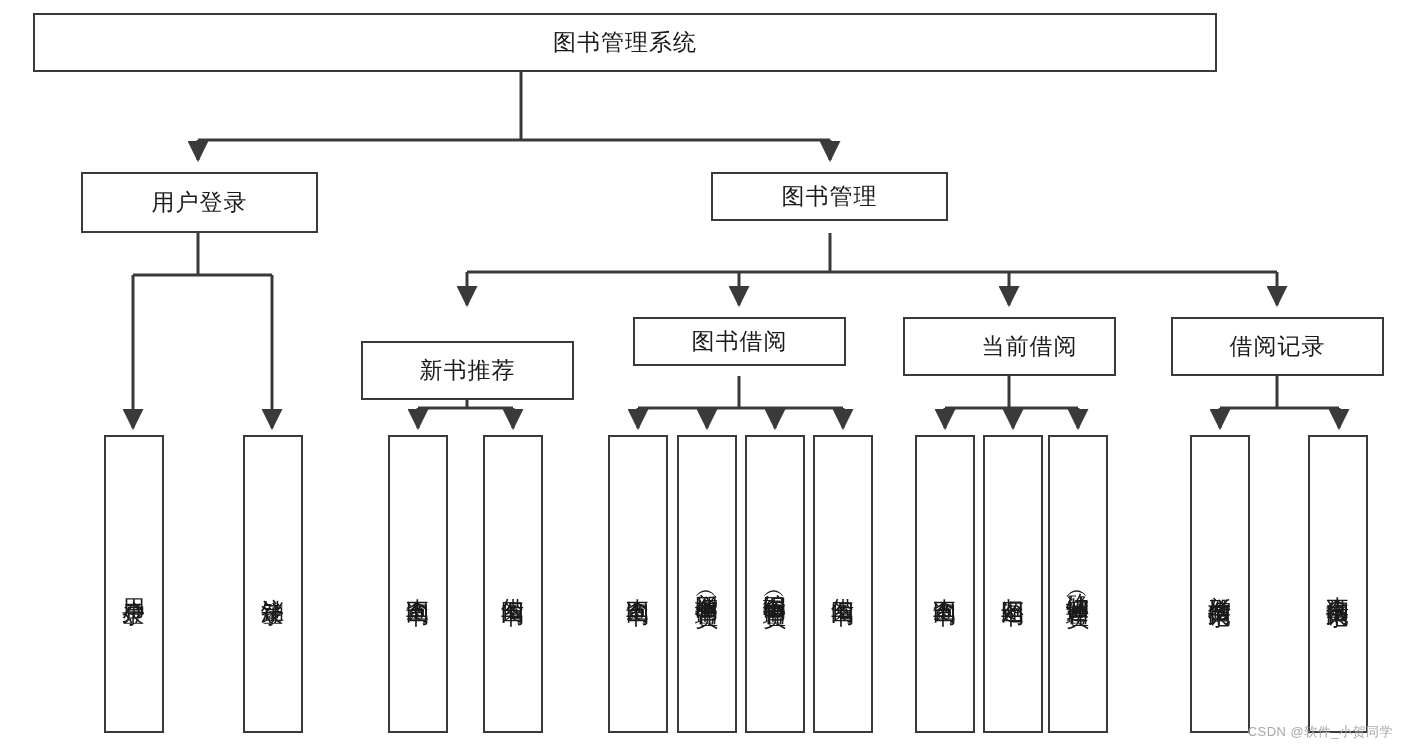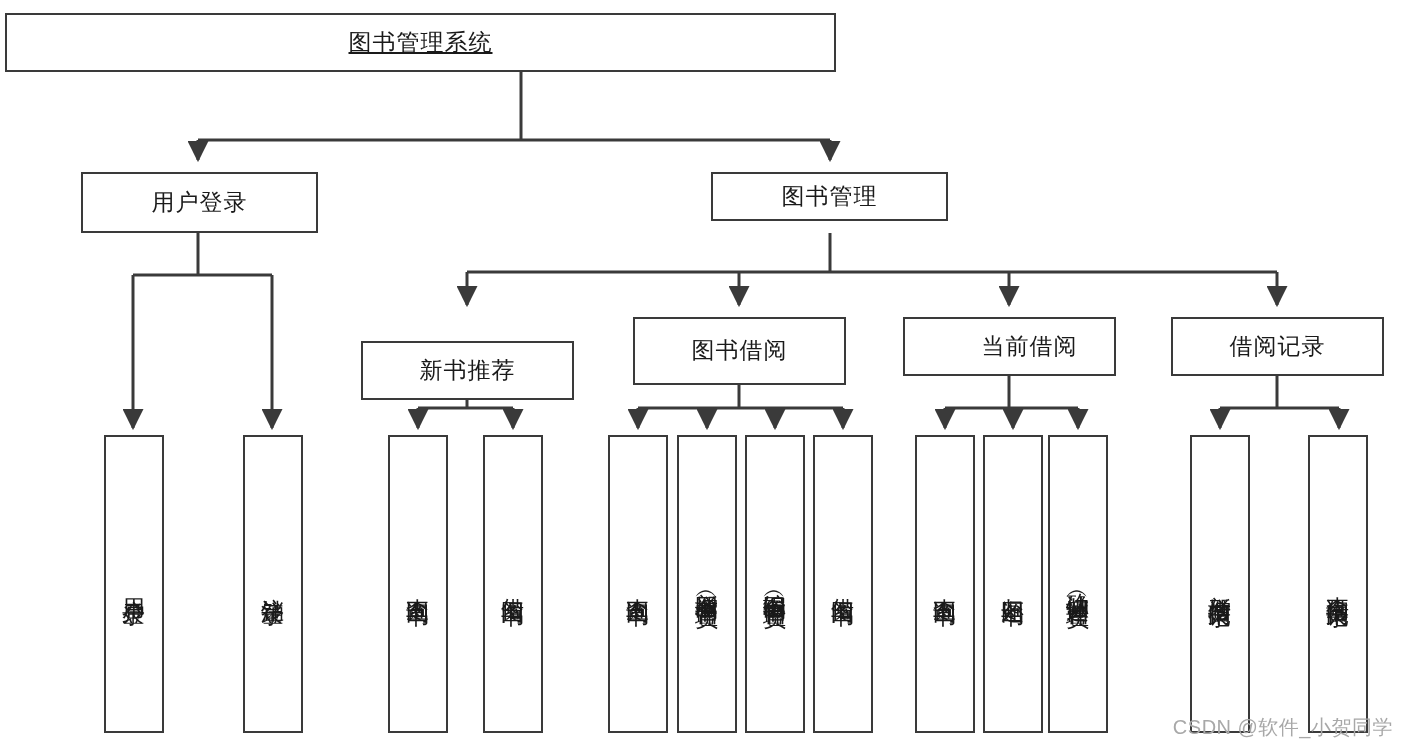--- a/index.html
+++ b/index.html
@@ -47,21 +47,21 @@
     line-height:1.22;
     letter-spacing:2px;
     white-space:nowrap;
     color:#1a1a1a;
     text-align:center;
   }
   .watermark{
     position:absolute;
     right:12px;
     bottom:6px;
-    font-size:20px;
+    font-size:13px;
     color:#a8a8a8;
     letter-spacing:0.5px;
     white-space:nowrap;
     user-select:none;
   }
 </style>
 </head>
 <body>
 
 <div id="canvas">
@@ -109,37 +109,37 @@
       <path d="M 1013 408 L 1013 428" marker-end="url(#arrow)"></path>
       <path d="M 1078 408 L 1078 428" marker-end="url(#arrow)"></path>
 
       <path d="M 1277 376 L 1277 408"></path>
       <path d="M 1220 408 L 1339 408"></path>
       <path d="M 1220 408 L 1220 428" marker-end="url(#arrow)"></path>
       <path d="M 1339 408 L 1339 428" marker-end="url(#arrow)"></path>
     </g>
   </svg>
 
-  <div class="node h" style="left:5px; top:13px; width:831px; height:59px;text-decoration:underline;">
+  <div class="node h" style="left:33px; top:13px; width:1184px; height:59px;">
     <span>图书管理系统</span>
   </div>
 
   <div class="node h" style="left:81px; top:172px; width:237px; height:61px;">
     <span>用户登录</span>
   </div>
 
   <div class="node h" style="left:711px; top:172px; width:237px; height:49px;">
     <span>图书管理</span>
   </div>
 
   <div class="node h" style="left:361px; top:317px; width:213px; height:59px;margin-top:24px;">
     <span>新书推荐</span>
   </div>
 
-  <div class="node h" style="left:633px; top:317px; width:213px; height:68px;">
+  <div class="node h" style="left:633px; top:317px; width:213px; height:49px;">
     <span>图书借阅</span>
   </div>
 
   <div class="node h" style="left:903px; top:317px; width:213px; height:59px;padding-left:40px;">
     <span>当前借阅</span>
   </div>
 
   <div class="node h" style="left:1171px; top:317px; width:213px; height:59px;">
     <span>借阅记录</span>
   </div>

